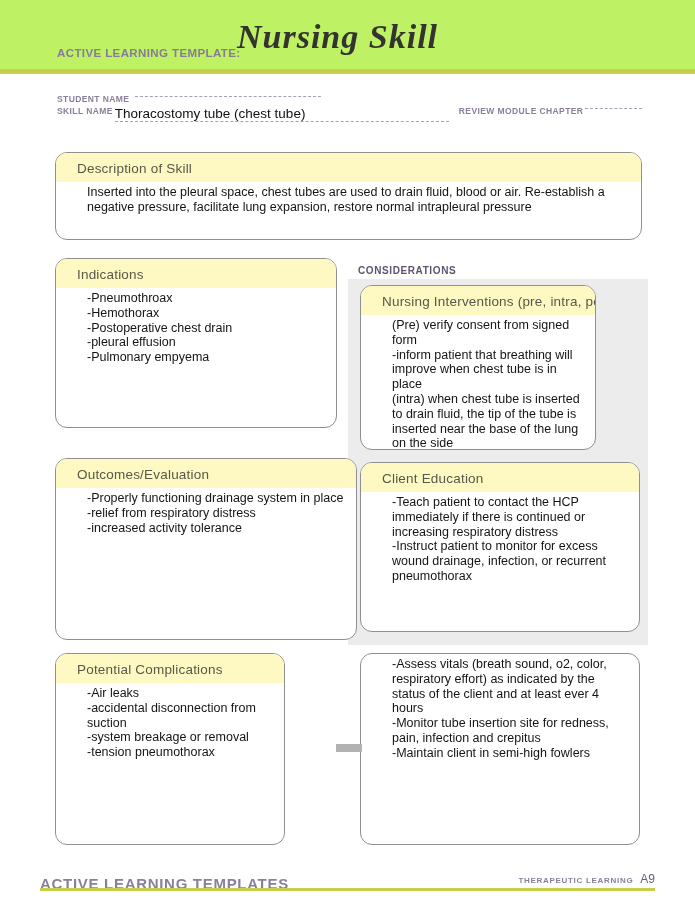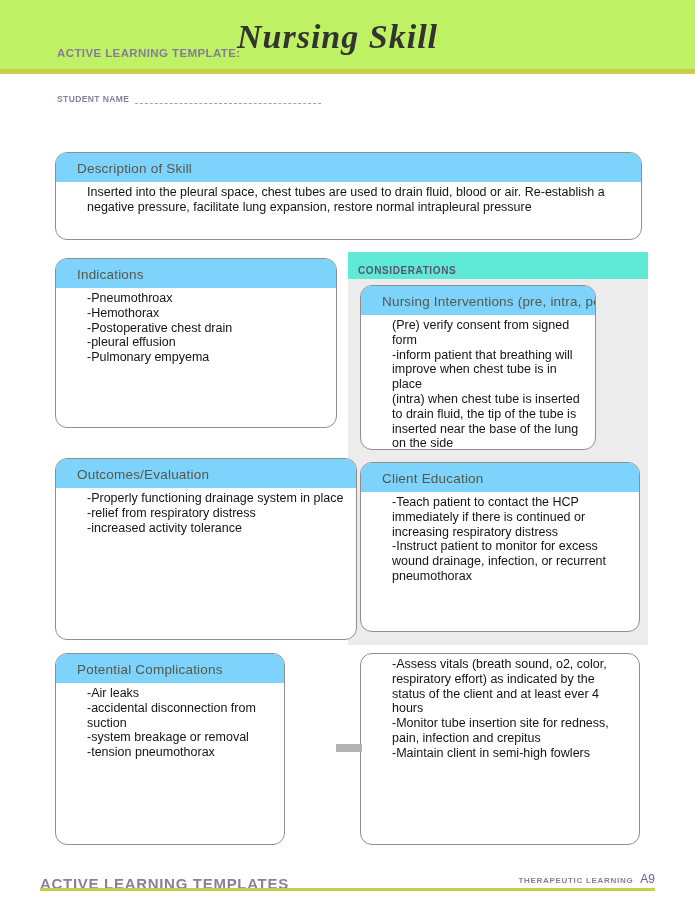--- a/index.html
+++ b/index.html
@@ -14,57 +14,57 @@
     position:absolute; left:57px; top:47px; font-size:11.5px; font-weight:bold;
     color:#867b99; letter-spacing:.4px;
   }
   .page-title {
     position:absolute; left:237px; top:18px; font-family:Liberation Serif, serif;
     font-style:italic; font-weight:bold; font-size:34px; color:#333330; letter-spacing:1px;
   }
   .accent-rule { position:absolute; left:0; top:69px; width:695px; height:5px; background:#c6ce4a; }
 
   
-  .field-row { position:absolute; display:flex; align-items:flex-end; }
+  .field-row { position:absolute; display:flex; align-items:flex-start; }
   .field-label { font-size:8.5px; font-weight:bold; color:#8a7f9b; letter-spacing:.4px; white-space:nowrap; }
   .blank-line { display:inline-block; height:2px; border-bottom:1.5px dashed #a79dbd; }
   .row-student { left:57px; top:94px; }
   .row-skill   { left:57px; top:106px; width:585px; }
   .student-line { width:186px; margin-left:6px; }
   .skill-fill {
     display:inline-block; width:342px; margin-left:2px; padding-bottom:0px;
     border-bottom:1.5px dashed #a79dbd; font-size:13.5px; color:#101010; line-height:15px;
   }
   .chapter-label { margin-left:10px; }
   .chapter-line { width:58px; margin-left:2px; }
 
   
   .card {
     position:absolute; box-sizing:border-box; background:#ffffff;
     border:1.5px solid #8f8f8f; border-radius:12px; overflow:hidden;
   }
   .card-head {
-    background:#7dd3fc; padding:8px 6px 6px 21px; font-size:13.5px;
+    background:#fef9c3; padding:8px 6px 6px 21px; font-size:13.5px;
     color:#56584a; letter-spacing:.2px; white-space:nowrap;
   }
   .card-body {
     padding:3px 8px 4px 7px; font-size:12.5px; line-height:14.8px;
     color:#141414; white-space:pre-line;margin-left:24px;
   }
   .card-desc  { left:55px;  top:152px; width:587px; height:88px; }
   .card-ind   { left:55px;  top:258px; width:282px; height:170px; }
   .card-out   { left:55px;  top:458px; width:302px; height:182px; }
   .card-comp  { left:55px;  top:653px; width:230px; height:192px; }
   .card-ni1   { left:360px; top:285px; width:236px; height:165px; }
   .card-ce    { left:360px; top:462px; width:280px; height:170px; }
   .card-ni2   { left:360px; top:653px; width:280px; height:192px; }
 
   
   .considerations-panel { position:absolute; left:348px; top:252px; width:300px; height:393px; background:#ececec; }
-  .considerations-band  { height:27px; background:#5eead4; box-sizing:border-box; padding:8px 0 0 10px; }
+  .considerations-band  { height:27px; background:#ffffff; box-sizing:border-box; padding:8px 0 0 10px; }
   .considerations-label { font-size:10px; font-weight:bold; color:#5d5370; letter-spacing:.6px; }
 
   .connector-bar { position:absolute; left:336px; top:744px; width:26px; height:8px; background:#b2b2b2; }
 
   
   .footer-left {
     position:absolute; left:40px; top:875px; font-size:15px; font-weight:bold;
     color:#8a7f9b; letter-spacing:.7px;
   }
   .footer-right { position:absolute; right:40px; top:872px; display:flex; align-items:baseline; }
@@ -79,20 +79,26 @@
 
   <div class="masthead">
     <span class="eyebrow">ACTIVE LEARNING TEMPLATE:</span>
     <span class="page-title">Nursing Skill</span>
   </div>
   <div class="accent-rule"></div>
 
   <div class="field-row row-student">
     <span class="field-label">STUDENT NAME</span>
     <span class="blank-line student-line"></span>
+  </div>
+  <div class="field-row row-skill">
+    <span class="field-label">SKILL NAME</span>
+    <span class="skill-fill">Thoracostomy tube (chest tube)</span>
+    <span class="field-label chapter-label">REVIEW MODULE CHAPTER</span>
+    <span class="blank-line chapter-line"></span>
   </div>
 
   <div class="card card-desc">
     <div class="card-head">Description of Skill</div>
     <div class="card-body">Inserted into the pleural space, chest tubes are used to drain fluid, blood or air. Re-establish a negative pressure, facilitate lung expansion, restore normal intrapleural pressure</div>
   </div>
 
   <div class="considerations-panel">
     <div class="considerations-band">
       <span class="considerations-label">CONSIDERATIONS</span>

